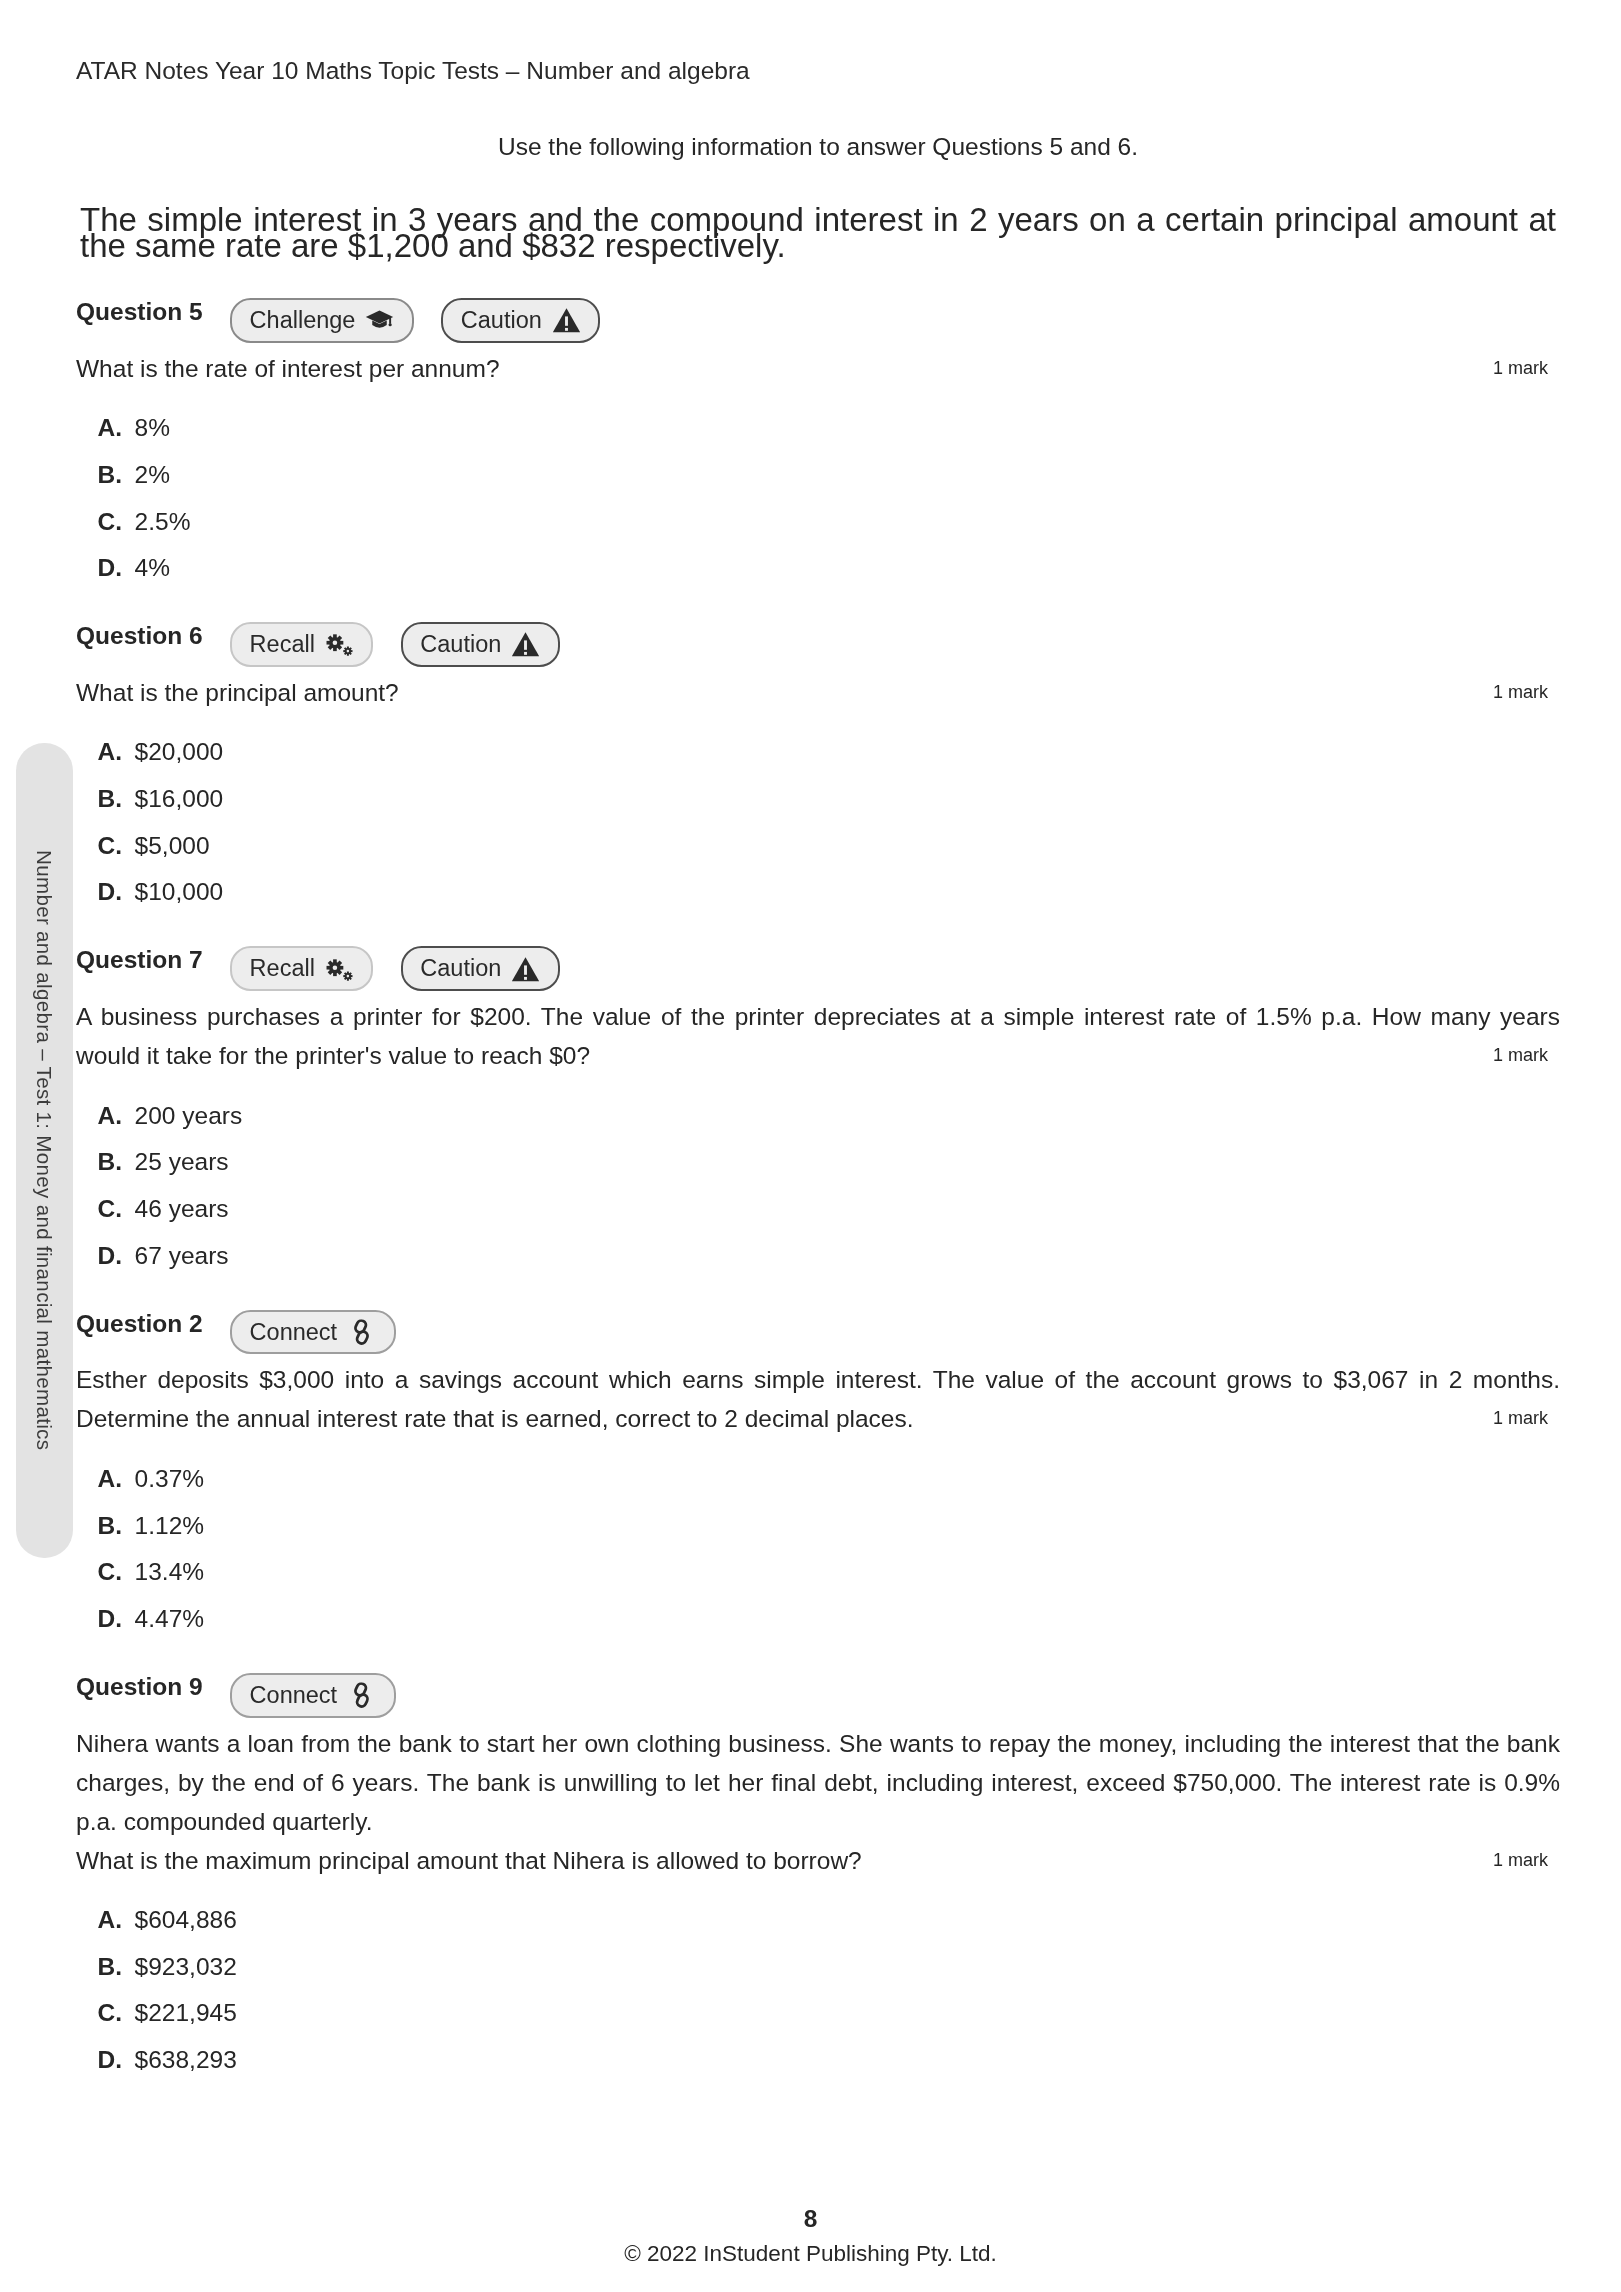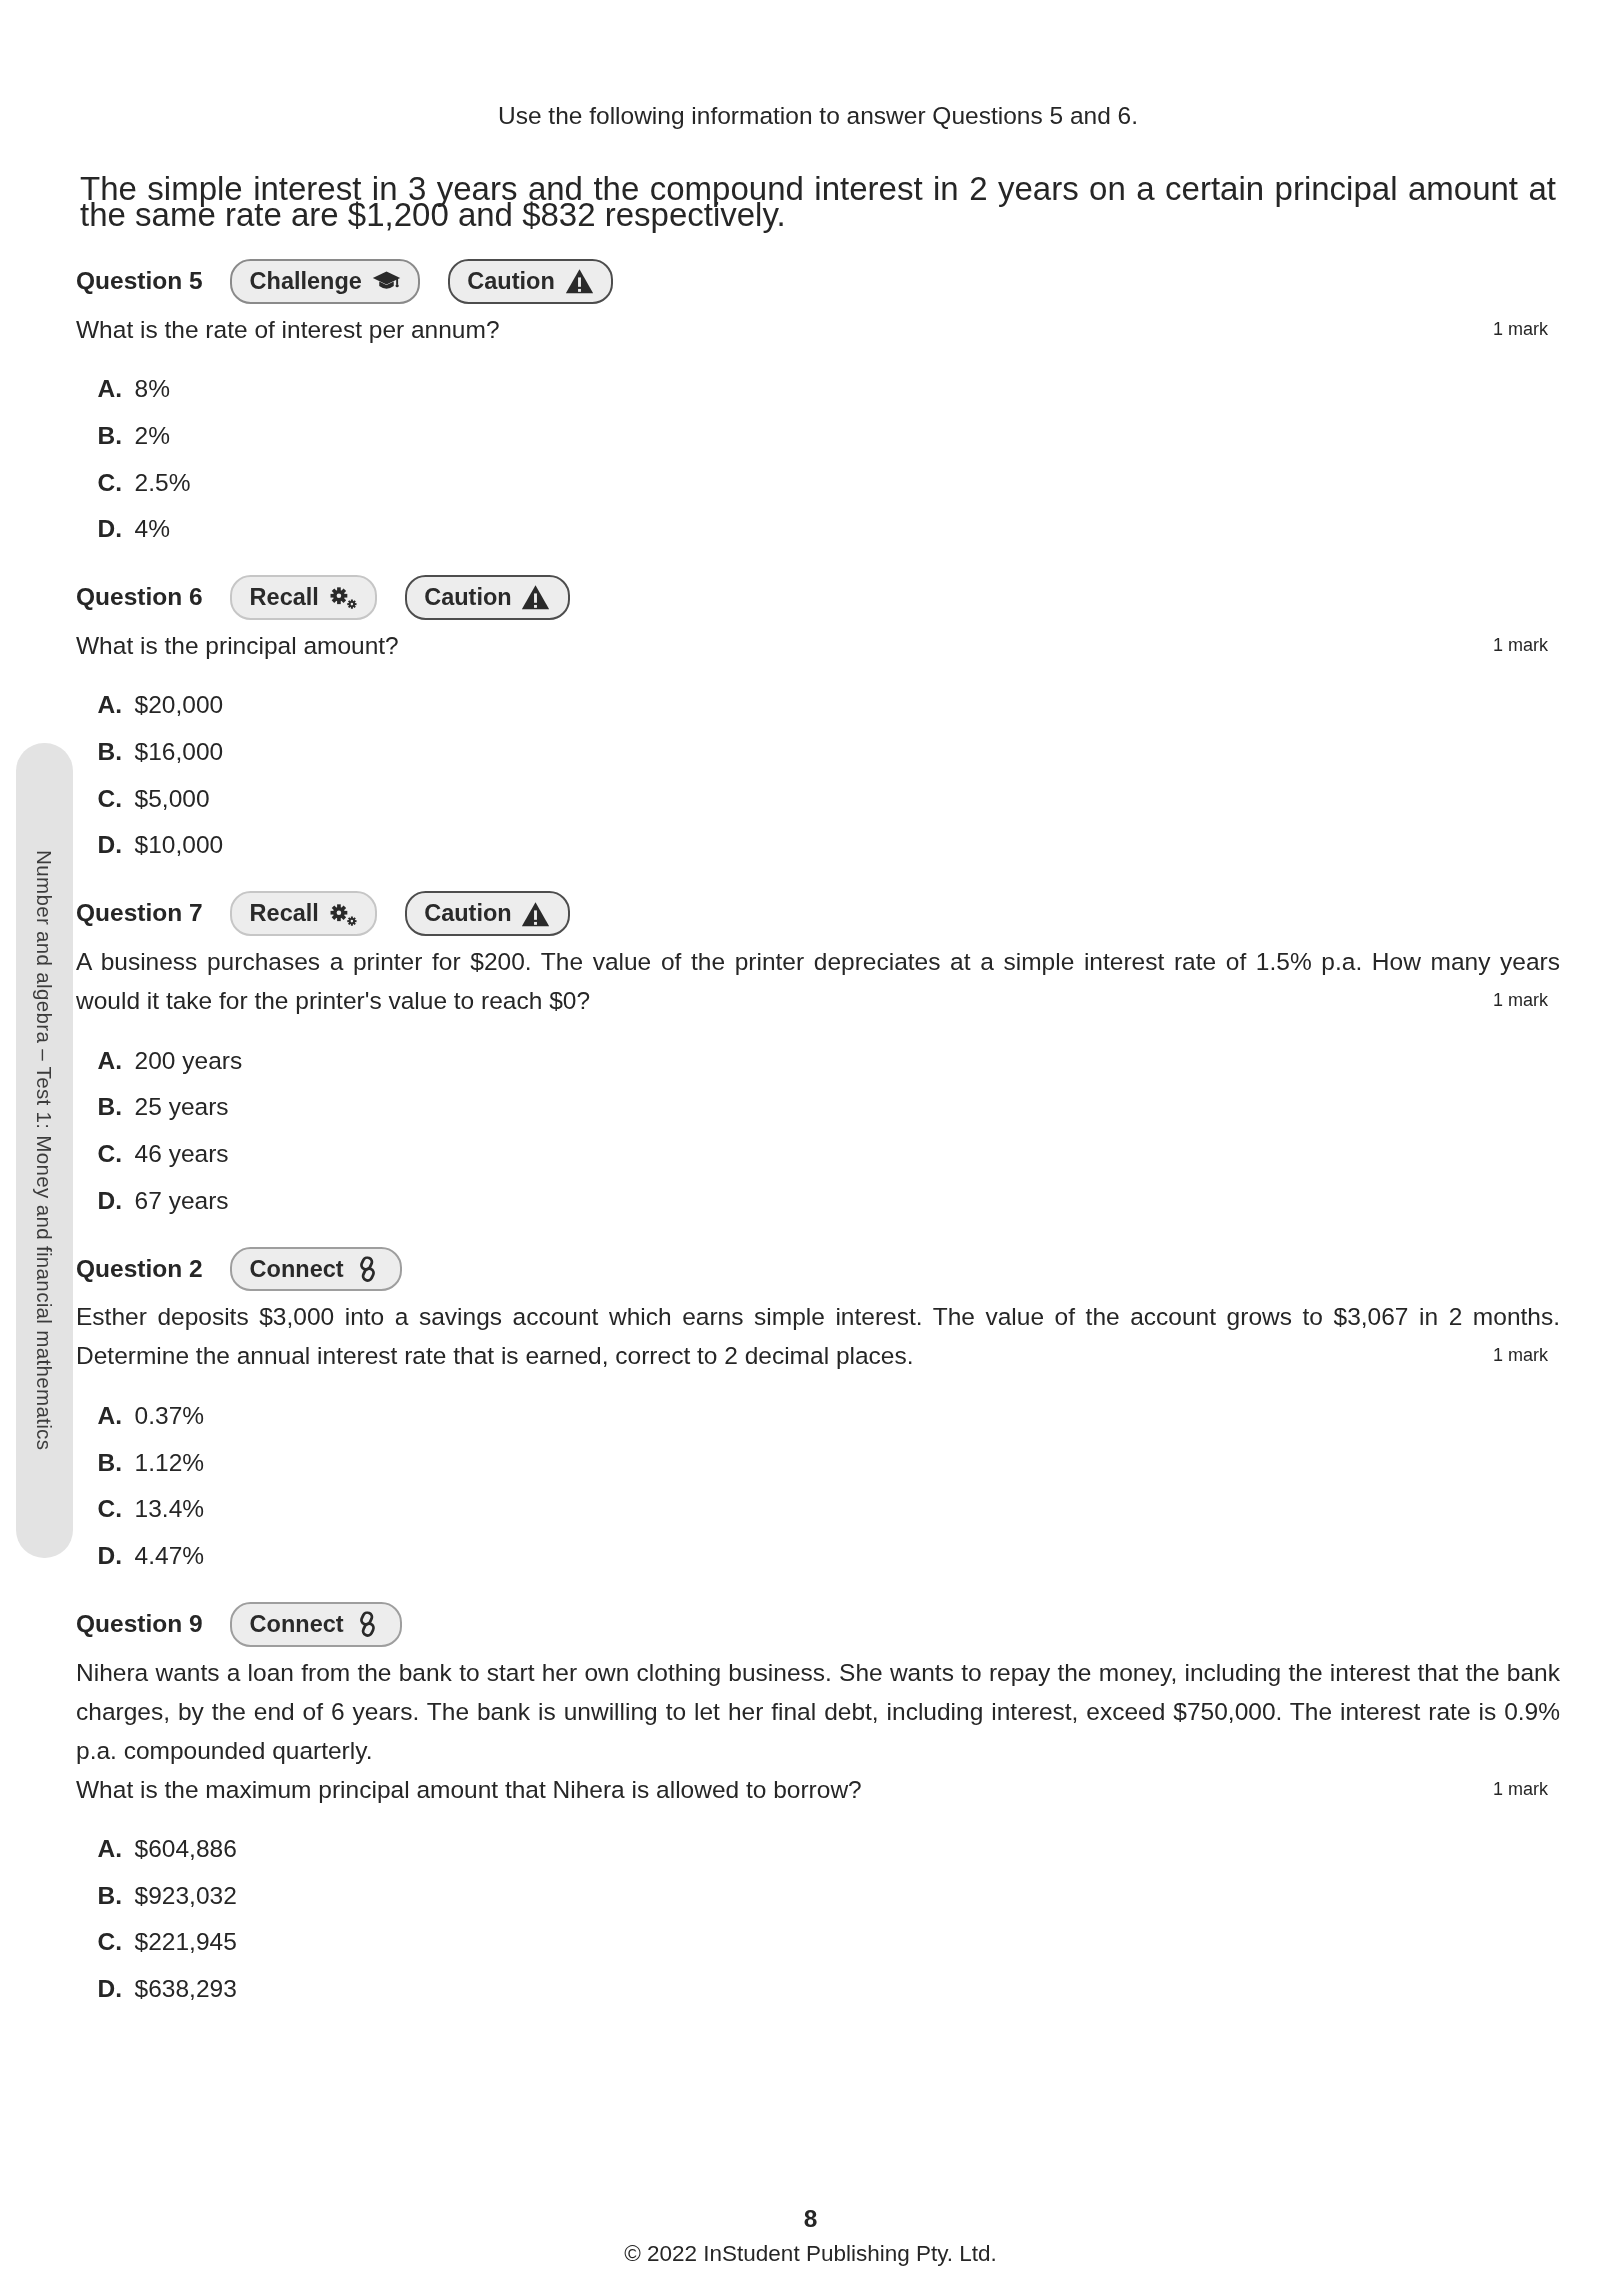--- a/index.html
+++ b/index.html
@@ -23,21 +23,21 @@
   .intro{
     margin:45px 4px 0;font-size:33px;line-height:26px;text-align:justify;
   }
   .question{margin-top:31px;}
   .q-head{display:flex;gap:27.4px;margin:0 0 5.9px;}
   .q-label{font-size:24.5px;font-weight:700;margin:0;line-height:43px;}
   .badge{
     display:inline-flex;align-items:center;gap:9.8px;
     background:#ededed;border-radius:20.6px;
     padding:2.9px 17.6px;height:35px;
-    font-size:23.5px;font-weight:700;color:#2a2a2a;
+    font-size:23.5px;font-weight:400;color:#2a2a2a;margin-top:8px;
   }
   .badge .icon{width:29px;height:26.5px;color:#2a2a2a;}
   .badge-challenge{border:2.9px solid #8a8a8a;}
   .badge-caution{border:2.9px solid #4d4d4d;}
   .badge-recall{border:2.9px solid #c6c6c6;}
   .badge-connect{border:2.9px solid #9e9e9e;}
   .q-body{position:relative;}
   .q-text{margin:0;font-size:24.5px;line-height:39px;text-align:justify;}
   .marks{
     position:absolute;right:12px;bottom:0;
@@ -115,20 +115,21 @@
 </svg>
 
 <div class="page">
 
   <div class="sidebar-tab">
     <span>Number and algebra – Test 1: Money and financial mathematics</span>
   </div>
 
   <div class="content">
 
+    <h1 class="doc-header">ATAR Notes Year 10 Maths Topic Tests – Number and algebra</h1>
 
     <p class="instruction">Use the following information to answer Questions 5 and 6.</p>
 
     <p class="intro">The simple interest in 3 years and the compound interest in 2 years on a certain principal amount at the same rate are $1,200 and $832 respectively.</p>
 
     <section class="question">
       <div class="q-head">
         <h2 class="q-label">Question 5</h2>
         <span class="badge badge-challenge">
           <span>Challenge</span>

